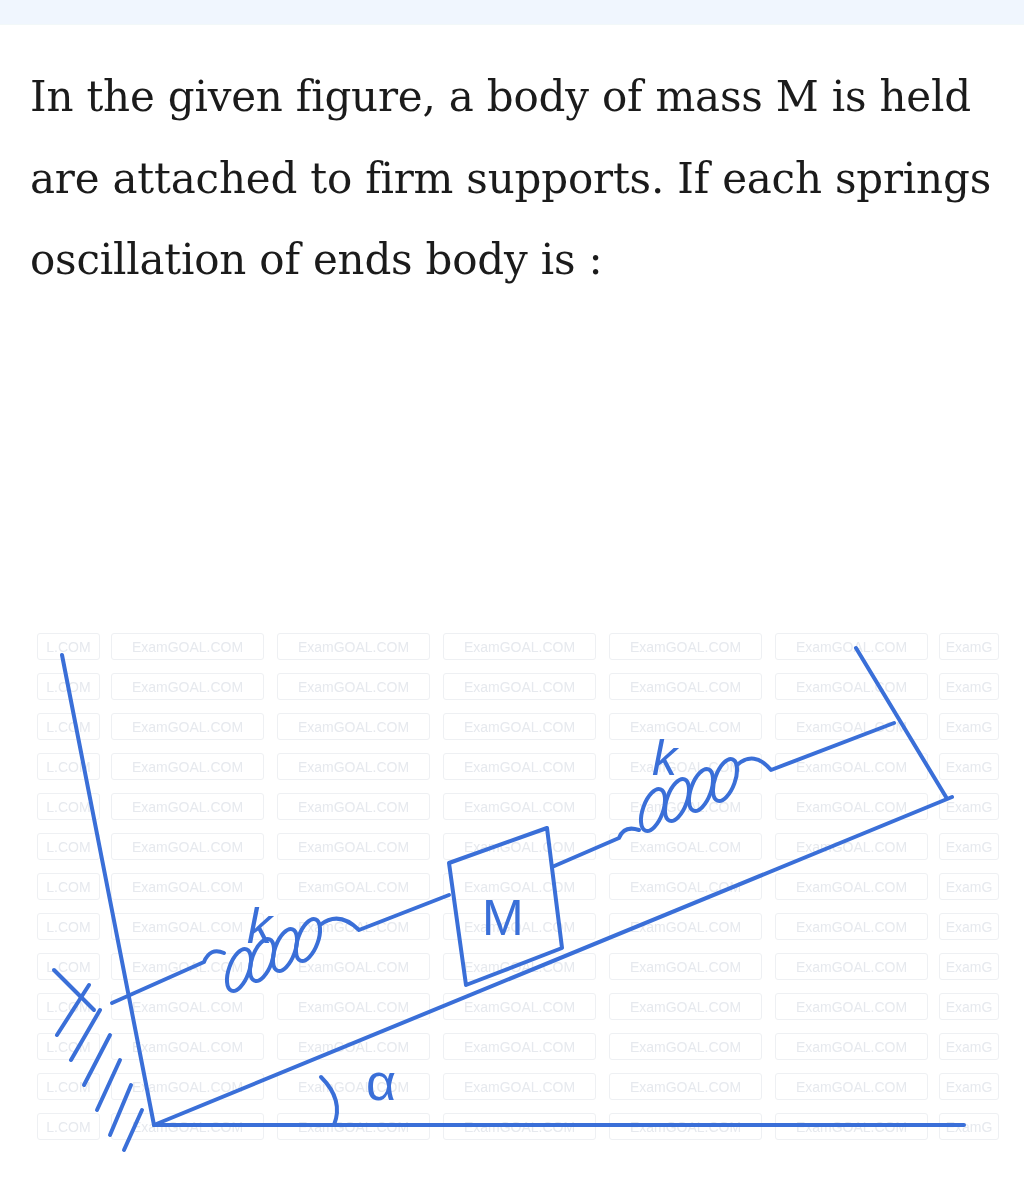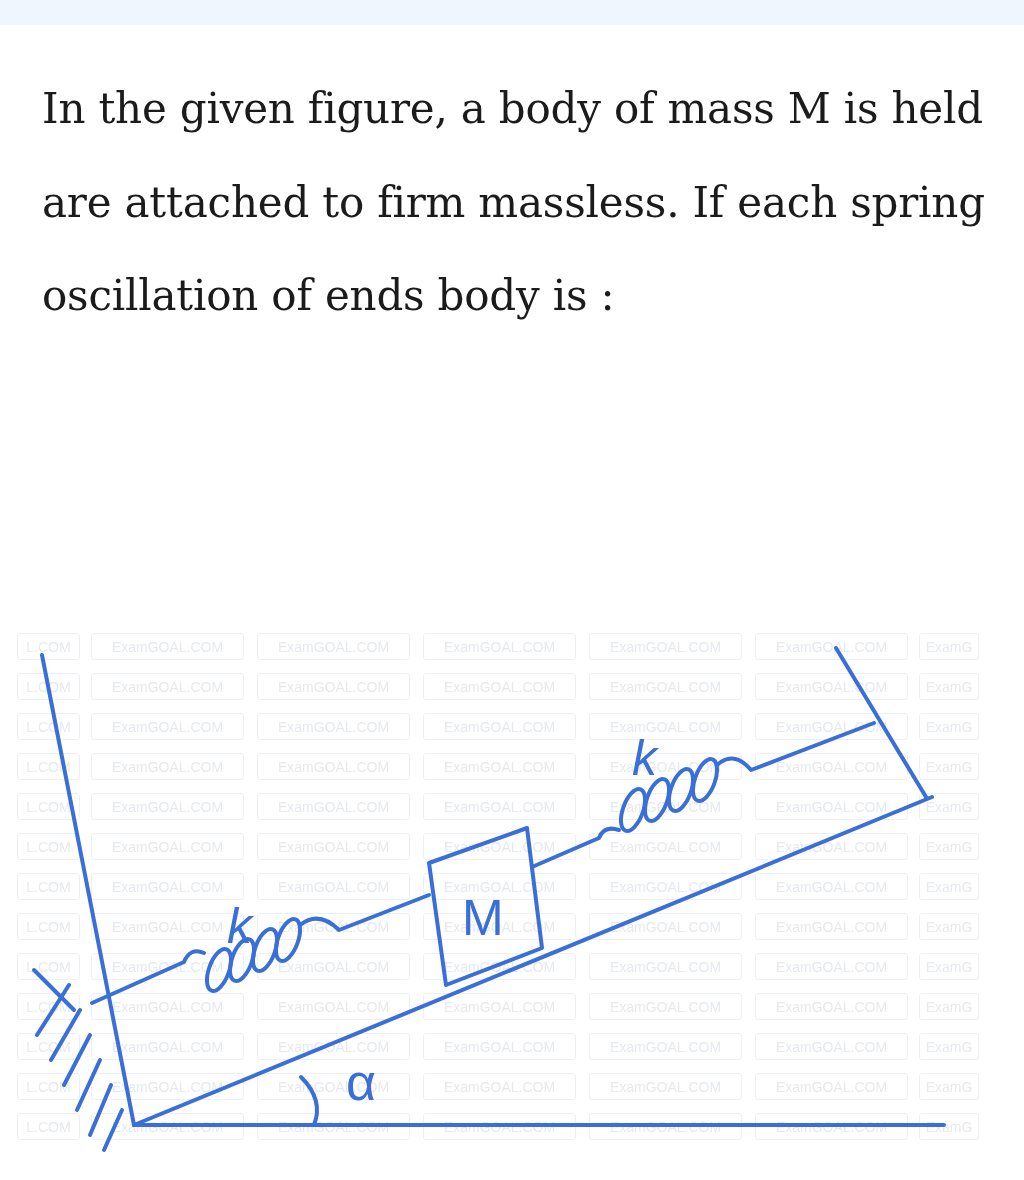--- a/index.html
+++ b/index.html
@@ -12,42 +12,42 @@
   .topbar {
     position: absolute; left: 0; top: 0; width: 1024px; height: 24px;
     background: #f0f6fe;
     border-bottom: 1px solid #f2f8f9;
   }
   .question {
     position: absolute; left: 30px; top: 56px; width: 970px;
     font-size: 42px; line-height: 81.5px; color: #1b1b1b;
     letter-spacing: -0.2px;
   }
-  .question p { margin: 12px; white-space: nowrap; }
+  .question p { margin: 0; white-space: nowrap; }
   .figure {
-    position: absolute; left: 14px; top: 625px; width: 970px; height: 535px;
+    position: absolute; left: 34px; top: 625px; width: 970px; height: 535px;
     background: #ffffff;
   }
   .watermark-grid { position: absolute; left: 0; top: 0; width: 970px; height: 535px; overflow: hidden; }
   .wm-cell {
     position: absolute; height: 27px; border: 1px solid #eef0f3; border-radius: 3px;
     font-family: "Liberation Sans", sans-serif; font-size: 14px; color: #e6e9ee;
     line-height: 27px; text-align: center; box-sizing: border-box; overflow: hidden;
     white-space: nowrap;
   }
   svg.diagram { position: absolute; left: 0; top: 0; }
 </style>
 </head>
 <body>
 
 <div class="topbar"></div>
 
 <div class="question">
   <p>In the given figure, a body of mass M is held</p>
-  <p>are attached to firm massless. If each spring</p>
+  <p>are attached to firm supports. If each springs</p>
   <p>oscillation of ends body is :</p>
 </div>
 
 <div class="figure">
   <div class="watermark-grid" id="wm">
       <div class="wm-cell" style="left: 3px; top: 8px; width: 63px;">L.COM</div>
       <div class="wm-cell" style="left: 77px; top: 8px; width: 153px;">ExamGOAL.COM</div>
       <div class="wm-cell" style="left: 243px; top: 8px; width: 153px;">ExamGOAL.COM</div>
       <div class="wm-cell" style="left: 409px; top: 8px; width: 153px;">ExamGOAL.COM</div>
       <div class="wm-cell" style="left: 575px; top: 8px; width: 153px;">ExamGOAL.COM</div>

